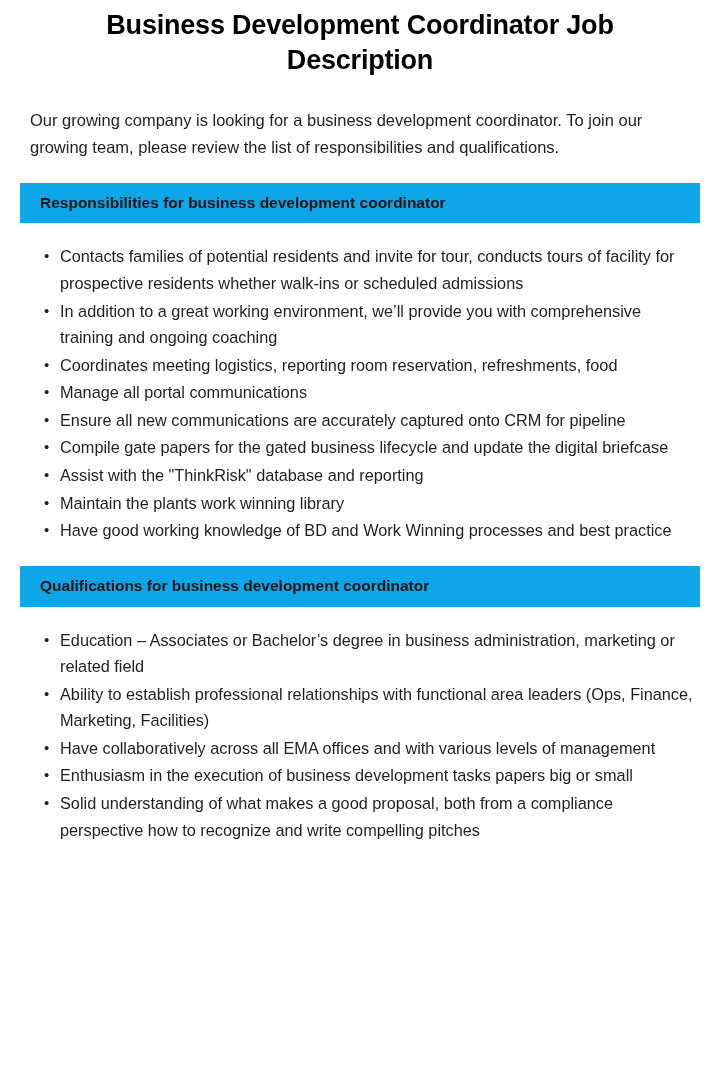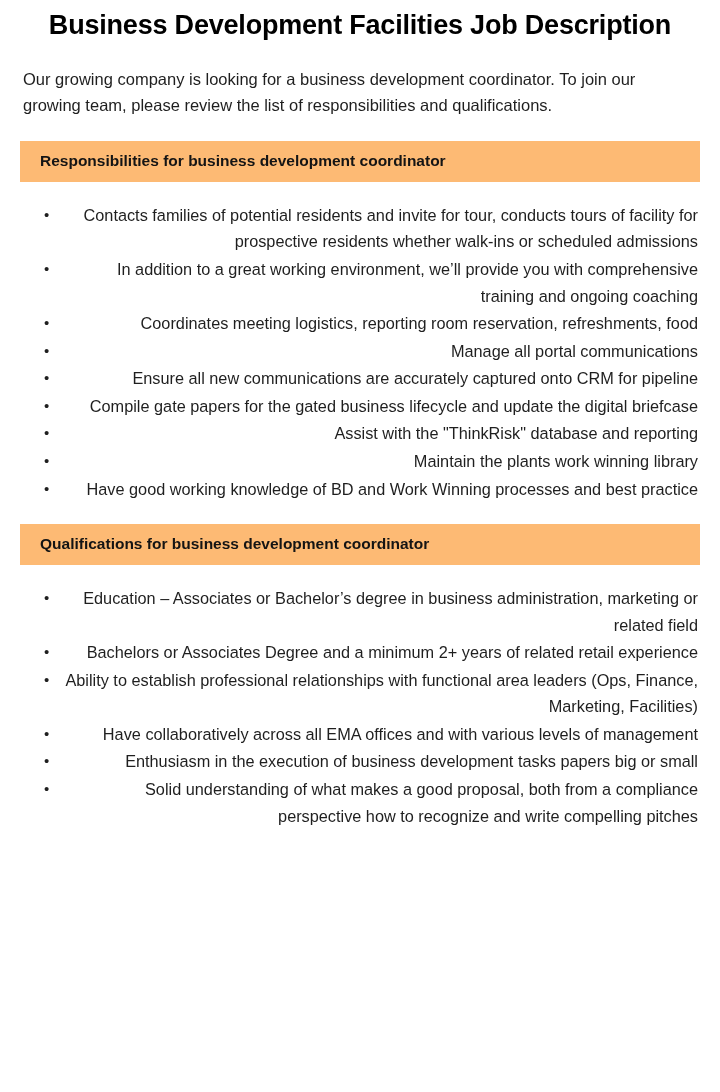--- a/index.html
+++ b/index.html
@@ -27,44 +27,43 @@
     letter-spacing: -0.2px;
     color: #000000;
     margin: 0;
     padding: 8px 40px 0 40px;
     box-sizing: border-box;
   }
   .intro {
     font-size: 16.5px;
     line-height: 1.62;
     color: #1f1f1f;
-    margin: 1px;
+    margin: 8px;
     padding: 22px 30px 0 22px;
     box-sizing: border-box;
   }
   .section {
     margin: 0;
     padding: 0;
   }
   .section-header {
-    background: #fdba74;
+    background: #0ea5e9;
     margin: 22px 20px 0 20px;
     padding: 10px 0 10px 20px;
     box-sizing: border-box;
     font-size: 15.5px;
     font-weight: bold;
     color: #141414;
     line-height: 1.35;
   }
   .bullet-list {
     list-style: none;
     margin: 0;
     padding: 16px 22px 0 44px;
     box-sizing: border-box;
-    text-align: right;
   }
   .bullet-item {
     position: relative;
     font-size: 16.3px;
     line-height: 1.63;
     color: #1f1f1f;
     padding-left: 16px;
     margin-bottom: 1px;
   }
   .bullet-item::before {
@@ -81,21 +80,21 @@
   }
   .section-qualifications .bullet-list {
     padding-top: 20px;
   }
 </style>
 </head>
 <body>
 
 <div class="page">
 
-  <h1 class="doc-title">Business Development Facilities Job Description</h1>
+  <h1 class="doc-title">Business Development Coordinator Job Description</h1>
 
   <p class="intro">Our growing company is looking for a business development coordinator. To join our growing team, please review the list of responsibilities and qualifications.</p>
 
   <div class="section section-responsibilities">
     <div class="section-header">Responsibilities for business development coordinator</div>
     <ul class="bullet-list">
         <li class="bullet-item">Contacts families of potential residents and invite for tour, conducts tours of facility for prospective residents whether walk-ins or scheduled admissions</li>
         <li class="bullet-item">In addition to a great working environment, we’ll provide you with comprehensive training and ongoing coaching</li>
         <li class="bullet-item">Coordinates meeting logistics, reporting room reservation, refreshments, food</li>
         <li class="bullet-item">Manage all portal communications</li>
@@ -104,21 +103,20 @@
         <li class="bullet-item">Assist with the "ThinkRisk" database and reporting</li>
         <li class="bullet-item">Maintain the plants work winning library</li>
         <li class="bullet-item">Have good working knowledge of BD and Work Winning processes and best practice</li>
       </ul>
   </div>
 
   <div class="section section-qualifications">
     <div class="section-header">Qualifications for business development coordinator</div>
     <ul class="bullet-list">
         <li class="bullet-item">Education – Associates or Bachelor’s degree in business administration, marketing or related field</li>
-        <li class="bullet-item">Bachelors or Associates Degree and a minimum 2+ years of related retail experience</li>
         <li class="bullet-item">Ability to establish professional relationships with functional area leaders (Ops, Finance, Marketing, Facilities)</li>
         <li class="bullet-item">Have collaboratively across all EMA offices and with various levels of management</li>
         <li class="bullet-item">Enthusiasm in the execution of business development tasks papers big or small</li>
         <li class="bullet-item">Solid understanding of what makes a good proposal, both from a compliance perspective how to recognize and write compelling pitches</li>
       </ul>
   </div>
 
 </div>
 
 </body></html>

